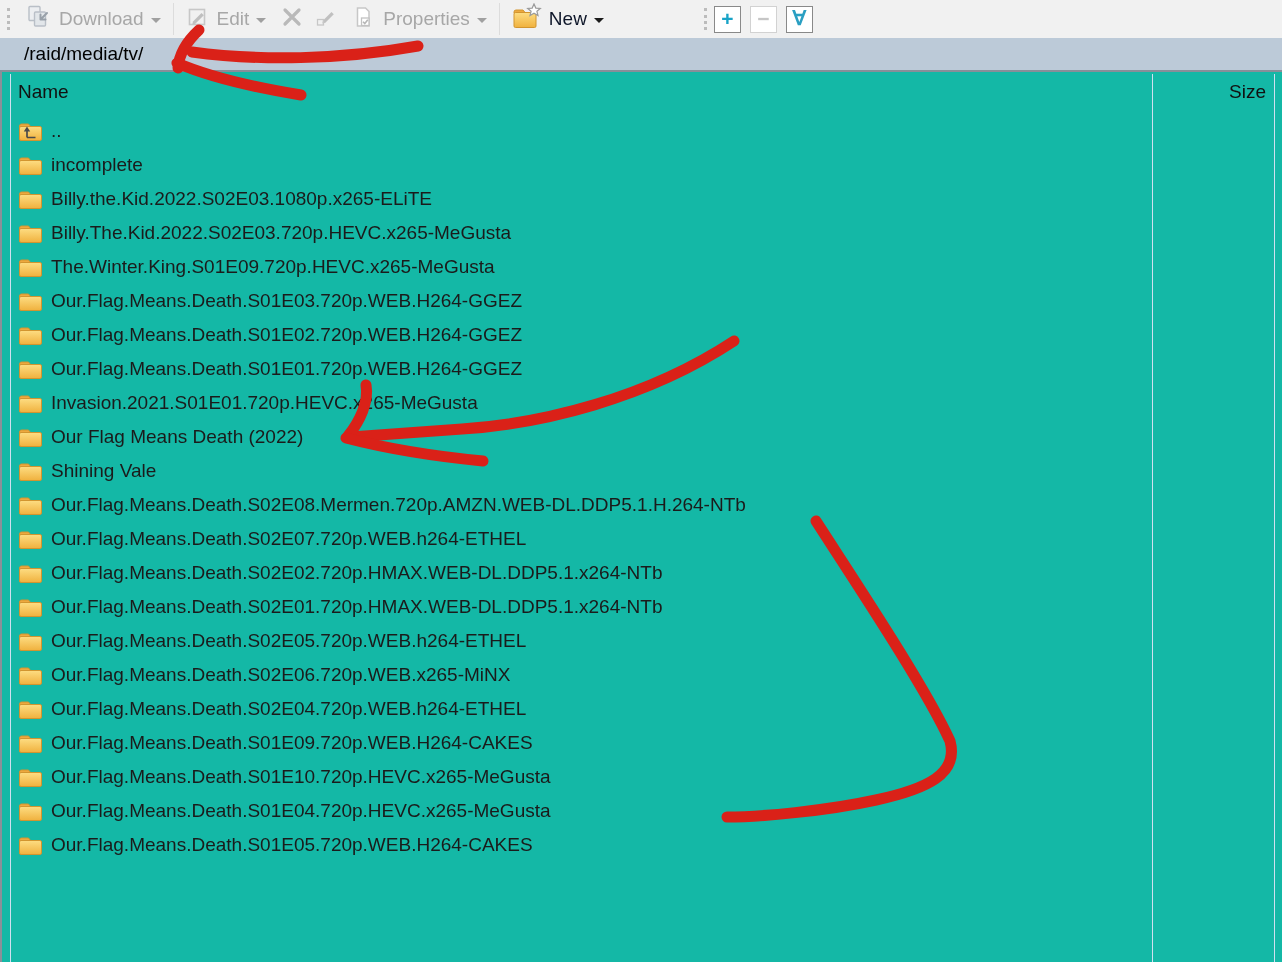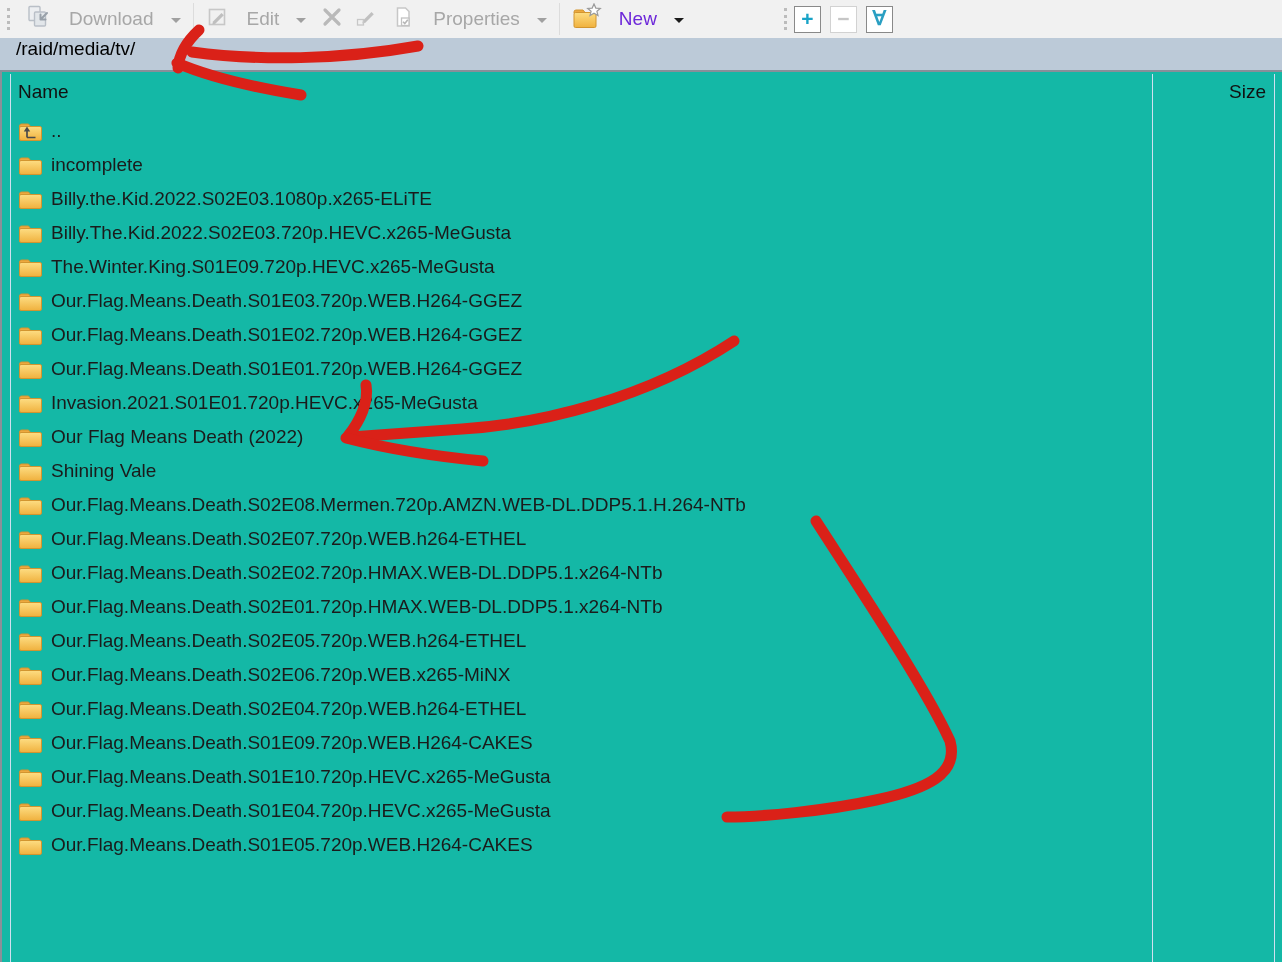--- a/index.html
+++ b/index.html
@@ -4,38 +4,38 @@
 <style>
   * { margin:0; padding:0; box-sizing:border-box; }
   html,body { width:1282px; height:962px; overflow:hidden; background:#fff;
               font-family:"Liberation Sans", sans-serif; }
 
   
   .toolbar { height:38px; background:#f1f1f1; display:flex; align-items:center;
              padding-left:4px; position:relative; }
   .handle { width:0; height:22px; border-left:3px dotted #bcbcbc; margin:0 7px 0 3px; }
   .sep { width:1px; height:32px; background:#dcdcdc; margin:0 3px; }
-  .tb-btn { display:flex; align-items:center; gap:17px; padding:0 9px; height:34px;
+  .tb-btn { display:flex; align-items:center; gap:7px; padding:0 9px; height:34px;
             font-size:19px; color:#a7a7a7; cursor:default; white-space:nowrap; }
-  .tb-btn.enabled { color:#6d28d9; }
+  .tb-btn.enabled { color:#0f172a; }
   .tb-btn.icon-only { padding:0 5px; }
   .caret { width:0; height:0; border-left:5px solid transparent; border-right:5px solid transparent;
            border-top:5px solid #a0a0a0; margin-top:2px; }
   .caret.dark { border-top-color:#1c1c1c; }
   .spacer { width:88px; }
   .sq-btn { width:27px; height:27px; border:1px solid #898989; background:#fff;
             display:flex; align-items:center; justify-content:center;
             font-size:21px; font-weight:bold; color:#18a3c7; margin-right:9px; }
   .sq-btn .glyph { line-height:1; transform:translateY(-1px); }
   .sq-btn.disabled { border-color:#d2d2d2; color:#c6c6c6; }
   .sq-btn.filter { color:#2a9fc2; font-size:20px; }
 
   
   .pathbar { height:34px; background:#bccad8; border-bottom:2px solid #888f99;
-             display:flex; padding-left:16px;
+             display:flex; align-items:center; padding-left:24px;
              font-size:19px; color:#000; }
 
   
   .list { position:relative; height:952px; background:#14b8a6;
           border-left:2px solid #8a9099; border-bottom:1px solid #cfe0f0; }
   .vline { position:absolute; top:2px; bottom:0; width:1px; background:#cfe0f0; }
   .vline.l { left:8px; } .vline.m { left:1150px; } .vline.r { left:1272px; }
   .list-header { height:42px; position:relative; }
   .col-name { position:absolute; left:16px; top:9px; font-size:19px; color:#111; }
   .col-size { position:absolute; right:16px; top:9px; font-size:19px; color:#111;margin-left:8px; }

